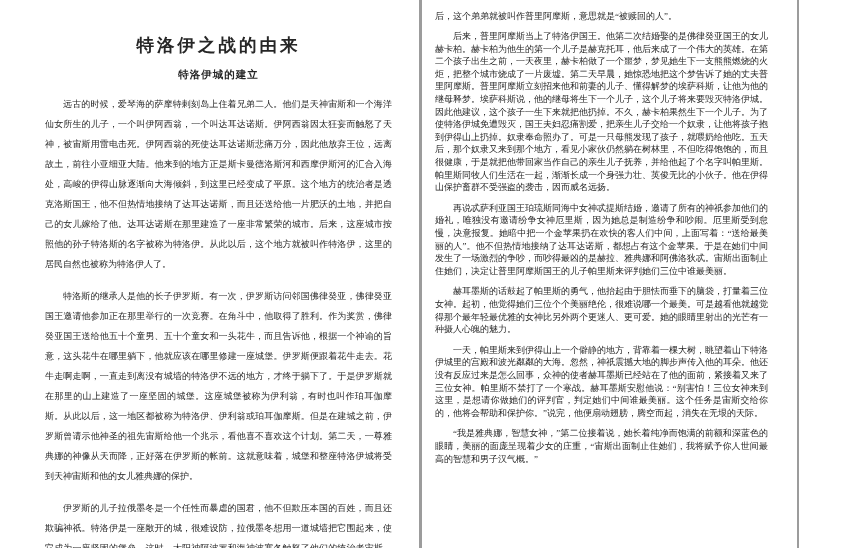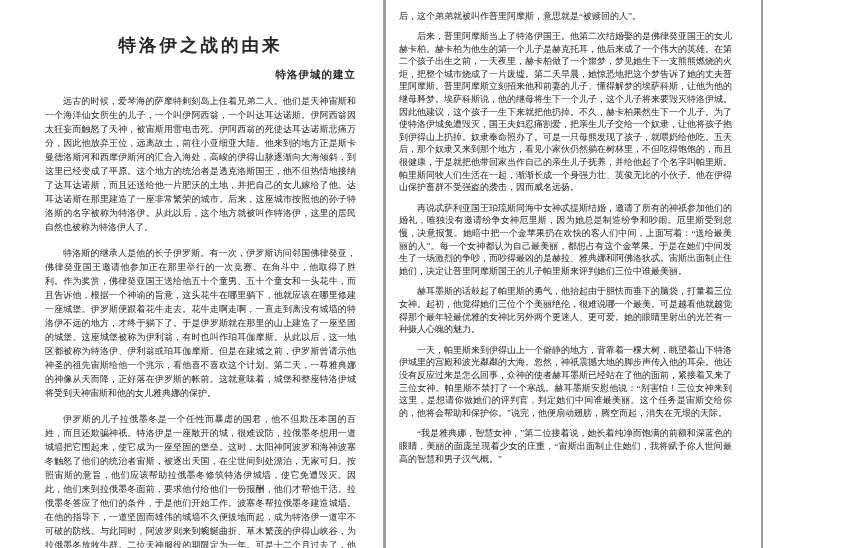--- a/index.html
+++ b/index.html
@@ -14,21 +14,21 @@
     width: 844px;
     height: 548px;
     background: #ffffff;
   }
   .page {
     background: #ffffff;
     height: 548px;
     overflow: hidden;
   }
   .page-left {
-    width: 383px;
+    width: 419px;
     padding: 34px 27px 0 45px;
     flex: none;
   }
   .page-divider {
     width: 3px;
     height: 548px;
     background: #9c9c9c;
     flex: none;
   }
   .page-right {
@@ -40,27 +40,27 @@
   h1.doc-title {
     font-size: 17.5px;
     font-weight: bold;
     text-align: center;
     letter-spacing: 3px;
     line-height: 22px;
   }
   h2.section-heading {
     font-size: 10.5px;
     font-weight: bold;
-    text-align: right;
+    text-align: center;
     margin: 12px 0 9px 0;
     letter-spacing: 1px;
   }
   p.para {
     font-size: 9px;
-    line-height: 14px;
+    line-height: 20px;
     text-align: justify;
     text-indent: 2em;
     margin: 12px 0;
     word-break: break-all;
   }
   p.para.no-indent {
     text-indent: 0;
   }
   .page-right p.para {
     line-height: 12.6px;
@@ -83,19 +83,19 @@
 
 
     <p class="para">背信弃义的人往往没有好下场，拉俄墨冬的结局正好验证了这句话。海神波塞冬受了拉俄墨冬的欺骗后，发誓要报复，于是派了一只海怪来蹂躏特洛伊。为了拯救这座城市，拉俄墨冬不得不把自己的女儿赫西俄涅献出来让海怪吃掉。这时，赫拉克勒斯在远征途中正好路过这里，便杀死海怪，救出了赫西俄涅。拉俄墨冬原先答应把一匹神马送给赫拉克勒斯，以报救女之恩，可是他这一次又食言了。赫拉克勒斯一怒之下，召集各路英雄，开始征讨特洛伊，城池被攻破之后，赫拉克勒斯杀死拉俄墨冬和他一些儿子，并把他的女儿赫西俄涅送给自己的好友兼助手忒拉蒙为妻。但在此之前，赫拉克勒斯允许赫西俄涅挑选一名俘虏，把他赎下来。于是赫西俄涅扯下自己头上贵重的首饰作为赎金，赎下了她最小的弟弟。从此以</p>
   </div>
 
   <div class="page-divider"></div>
 
   <div class="page page-right">
     <p class="para no-indent">后，这个弟弟就被叫作普里阿摩斯，意思就是“被赎回的人”。</p>
     <p class="para">后来，普里阿摩斯当上了特洛伊国王。他第二次结婚娶的是佛律癸亚国王的女儿赫卡柏。赫卡柏为他生的第一个儿子是赫克托耳，他后来成了一个伟大的英雄。在第二个孩子出生之前，一天夜里，赫卡柏做了一个噩梦，梦见她生下一支熊熊燃烧的火炬，把整个城市烧成了一片废墟。第二天早晨，她惊恐地把这个梦告诉了她的丈夫普里阿摩斯。普里阿摩斯立刻招来他和前妻的儿子、懂得解梦的埃萨科斯，让他为他的继母释梦。埃萨科斯说，他的继母将生下一个儿子，这个儿子将来要毁灭特洛伊城。因此他建议，这个孩子一生下来就把他扔掉。不久，赫卡柏果然生下一个儿子。为了使特洛伊城免遭毁灭，国王夫妇忍痛割爱，把亲生儿子交给一个奴隶，让他将孩子抱到伊得山上扔掉。奴隶奉命照办了。可是一只母熊发现了孩子，就喂奶给他吃。五天后，那个奴隶又来到那个地方，看见小家伙仍然躺在树林里，不但吃得饱饱的，而且很健康，于是就把他带回家当作自己的亲生儿子抚养，并给他起了个名字叫帕里斯。帕里斯同牧人们生活在一起，渐渐长成一个身强力壮、英俊无比的小伙子。他在伊得山保护畜群不受强盗的袭击，因而威名远扬。</p>
-    <p class="para">再说忒萨利亚国王珀琉斯同海中女神忒提斯结婚，邀请了所有的神祇参加他们的婚礼，唯独没有邀请纷争女神厄里斯，因为她总是制造纷争和吵闹。厄里斯受到怠慢，决意报复。她暗中把一个金苹果扔在欢快的客人们中间，上面写着：“送给最美丽的人”。每一个女神都认为自己最美丽，都想占有这个金苹果。于是在她们中间发生了一场激烈的争吵，而吵得最凶的是赫拉、雅典娜和阿佛洛狄忒。宙斯出面制止住她们，决定让普里阿摩斯国王的儿子帕里斯来评判她们三位中谁最美丽。</p>
+    <p class="para">再说忒萨利亚国王珀琉斯同海中女神忒提斯结婚，邀请了所有的神祇参加他们的婚礼，唯独没有邀请纷争女神厄里斯，因为她总是制造纷争和吵闹。厄里斯受到怠慢，决意报复。她暗中把一个金苹果扔在欢快的客人们中间，上面写着：“送给最美丽的人”。他不但热情地接纳了达耳达诺斯，都想占有这个金苹果。于是在她们中间发生了一场激烈的争吵，而吵得最凶的是赫拉、雅典娜和阿佛洛狄忒。宙斯出面制止住她们，决定让普里阿摩斯国王的儿子帕里斯来评判她们三位中谁最美丽。</p>
     <p class="para">赫耳墨斯的话鼓起了帕里斯的勇气，他抬起由于胆怯而垂下的脑袋，打量着三位女神。起初，他觉得她们三位个个美丽绝伦，很难说哪一个最美。可是越看他就越觉得那个最年轻最优雅的女神比另外两个更迷人、更可爱。她的眼睛里射出的光芒有一种摄人心魄的魅力。</p>
     <p class="para">一天，帕里斯来到伊得山上一个僻静的地方，背靠着一棵大树，眺望着山下特洛伊城里的宫殿和波光粼粼的大海。忽然，神祇震撼大地的脚步声传入他的耳朵。他还没有反应过来是怎么回事，众神的使者赫耳墨斯已经站在了他的面前，紧接着又来了三位女神。帕里斯不禁打了一个寒战。赫耳墨斯安慰他说：“别害怕！三位女神来到这里，是想请你做她们的评判官，判定她们中间谁最美丽。这个任务是宙斯交给你的，他将会帮助和保护你。”说完，他便扇动翅膀，腾空而起，消失在无垠的天际。</p>
     <p class="para">“我是雅典娜，智慧女神，”第二位接着说，她长着纯净而饱满的前额和深蓝色的眼睛，美丽的面庞呈现着少女的庄重，“宙斯出面制止住她们，我将赋予你人世间最高的智慧和男子汉气概。”</p>
   </div>
 
 </div>
 
 </body></html>

